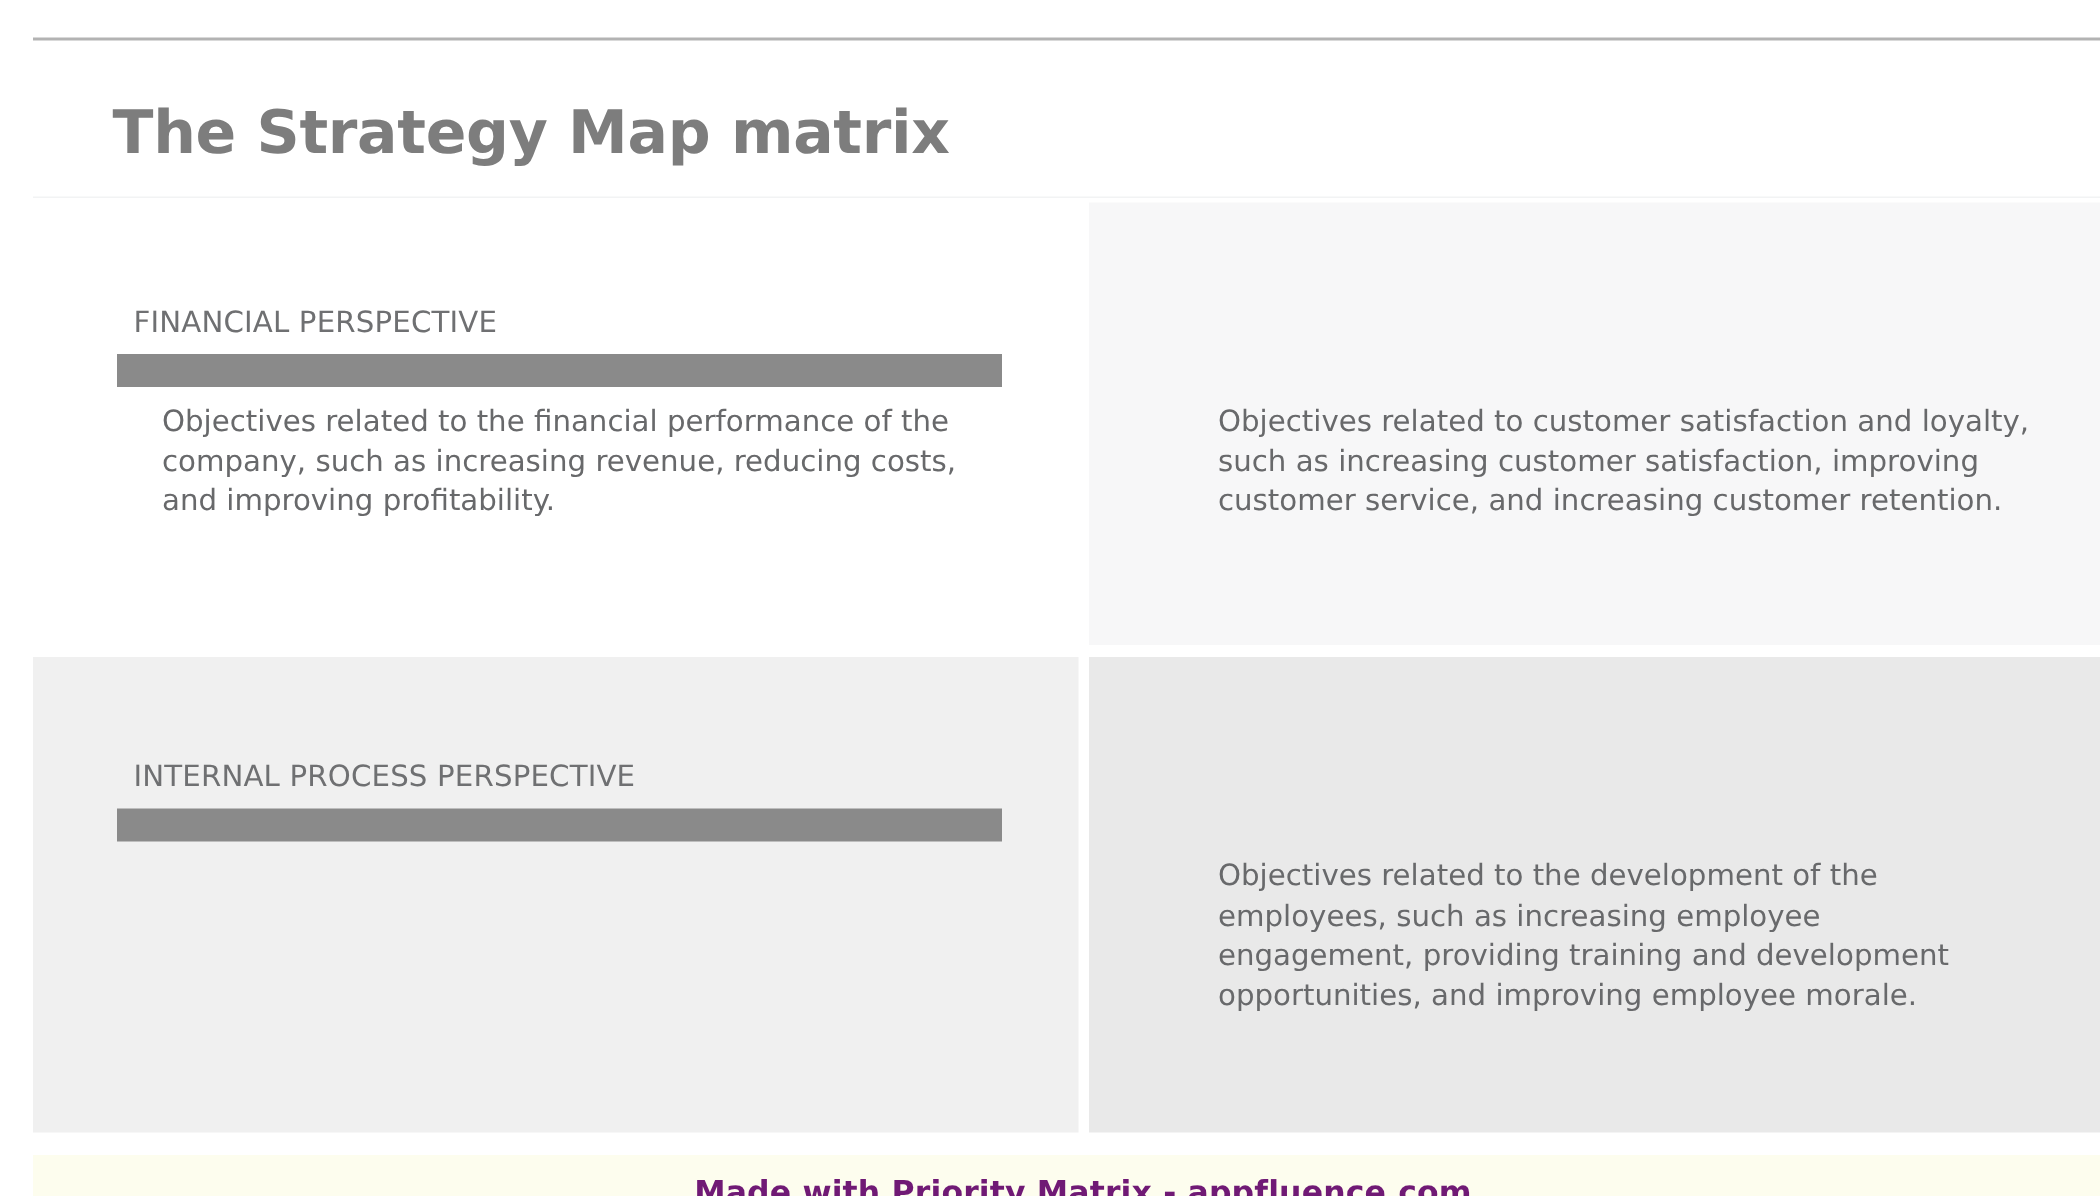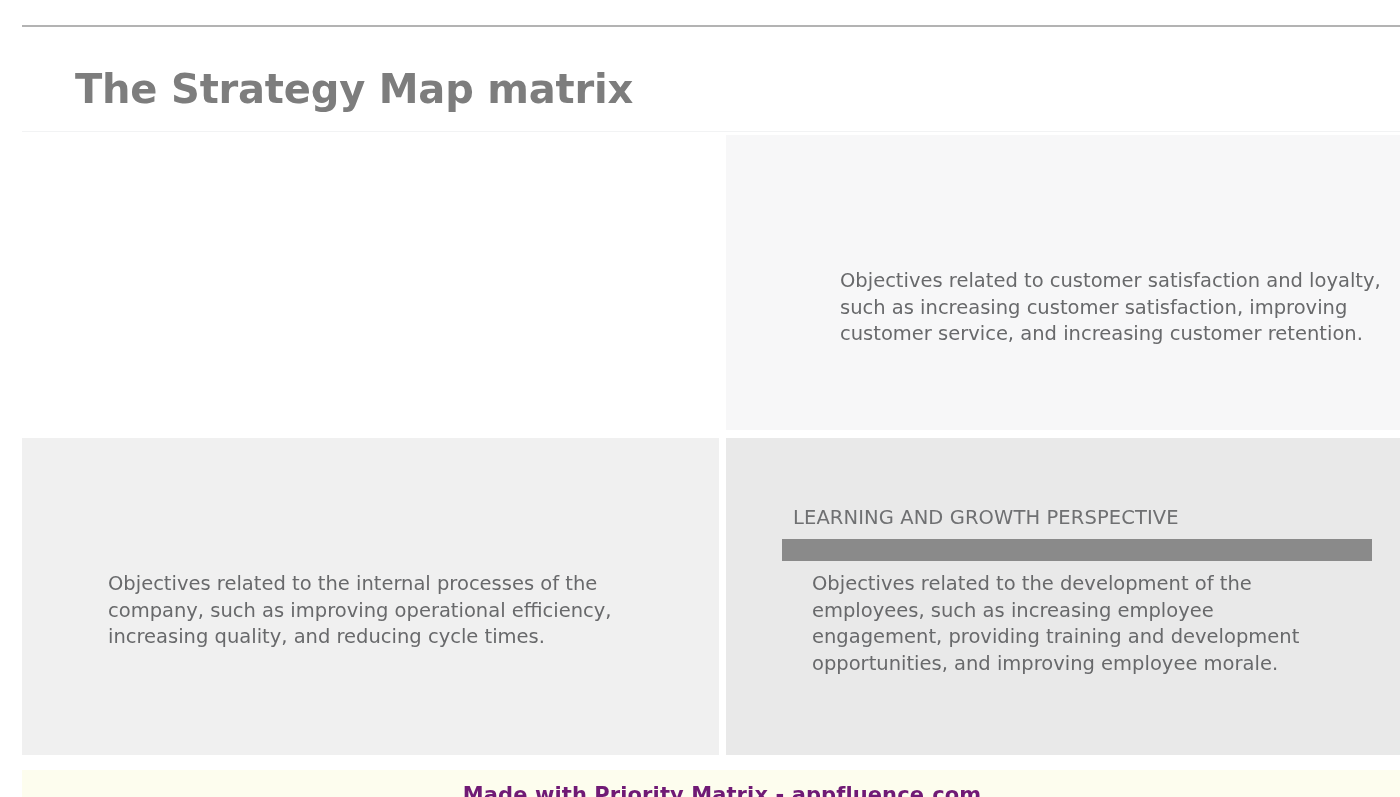--- a/index.html
+++ b/index.html
@@ -77,21 +77,21 @@
 
   .q-body {
     position:absolute;
     left:75px; top:122px;
     width:560px;
     font-family:"DejaVu Sans", sans-serif;
     font-size:19.5px;
     line-height:26.6px;
     color:#68696b;
   }
-  .q-tr .q-body { width:570px;margin-left:28px; }
+  .q-tr .q-body { width:570px; }
   .q-bl .q-body { width:560px; }
   .q-br .q-body { width:530px; }
 
   
   .footer {
     position:absolute; left:0; top:748px;
     width:1400px; height:49px;
     background:#fdfdee;
     display:flex;
     align-items:center;
@@ -112,34 +112,40 @@
 <div id="page">
 
   <div class="top-rule"></div>
 
   <div class="header">
     <div class="header-title">The Strategy Map matrix</div>
   </div>
 
   <div class="matrix">
 
+    <div class="quadrant q-tl">
+      <div class="q-head">
+        <span class="q-head-text">FINANCIAL PERSPECTIVE</span>
+        <span class="q-head-rule"></span>
+      </div>
+      <div class="q-body">Objectives related to the financial performance of the company, such as increasing revenue, reducing costs, and improving profitability.</div>
+    </div>
 
     <div class="quadrant q-tr">
       <div class="q-body">Objectives related to customer satisfaction and loyalty, such as increasing customer satisfaction, improving customer service, and increasing customer retention.</div>
     </div>
 
     <div class="quadrant q-bl">
-      <div class="q-body">Objectives related to the internal processes of the company, such as improving operational efficiency, increasing quality, and reducing cycle times.</div>
+      <div class="q-head">
+        <span class="q-head-text">INTERNAL PROCESS PERSPECTIVE</span>
+        <span class="q-head-rule"></span>
+      </div>
     </div>
 
     <div class="quadrant q-br">
-      <div class="q-head">
-        <span class="q-head-text">LEARNING AND GROWTH PERSPECTIVE</span>
-        <span class="q-head-rule"></span>
-      </div>
       <div class="q-body">Objectives related to the development of the employees, such as increasing employee engagement, providing training and development opportunities, and improving employee morale.</div>
     </div>
 
   </div>
 
   <div class="footer">
     <span class="footer-text">Made with Priority Matrix - appfluence.com</span>
   </div>
 
 </div>

